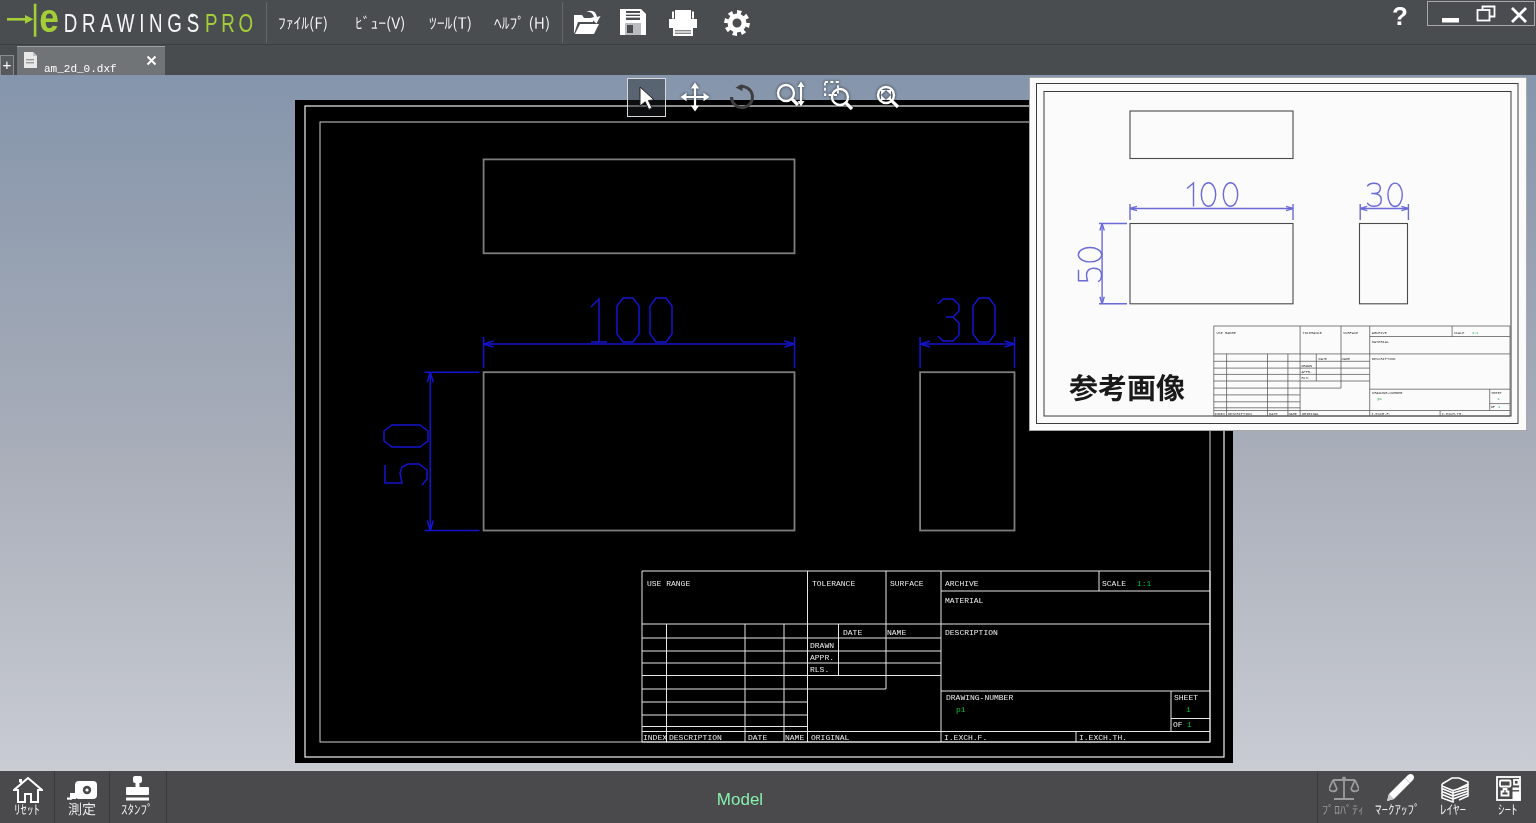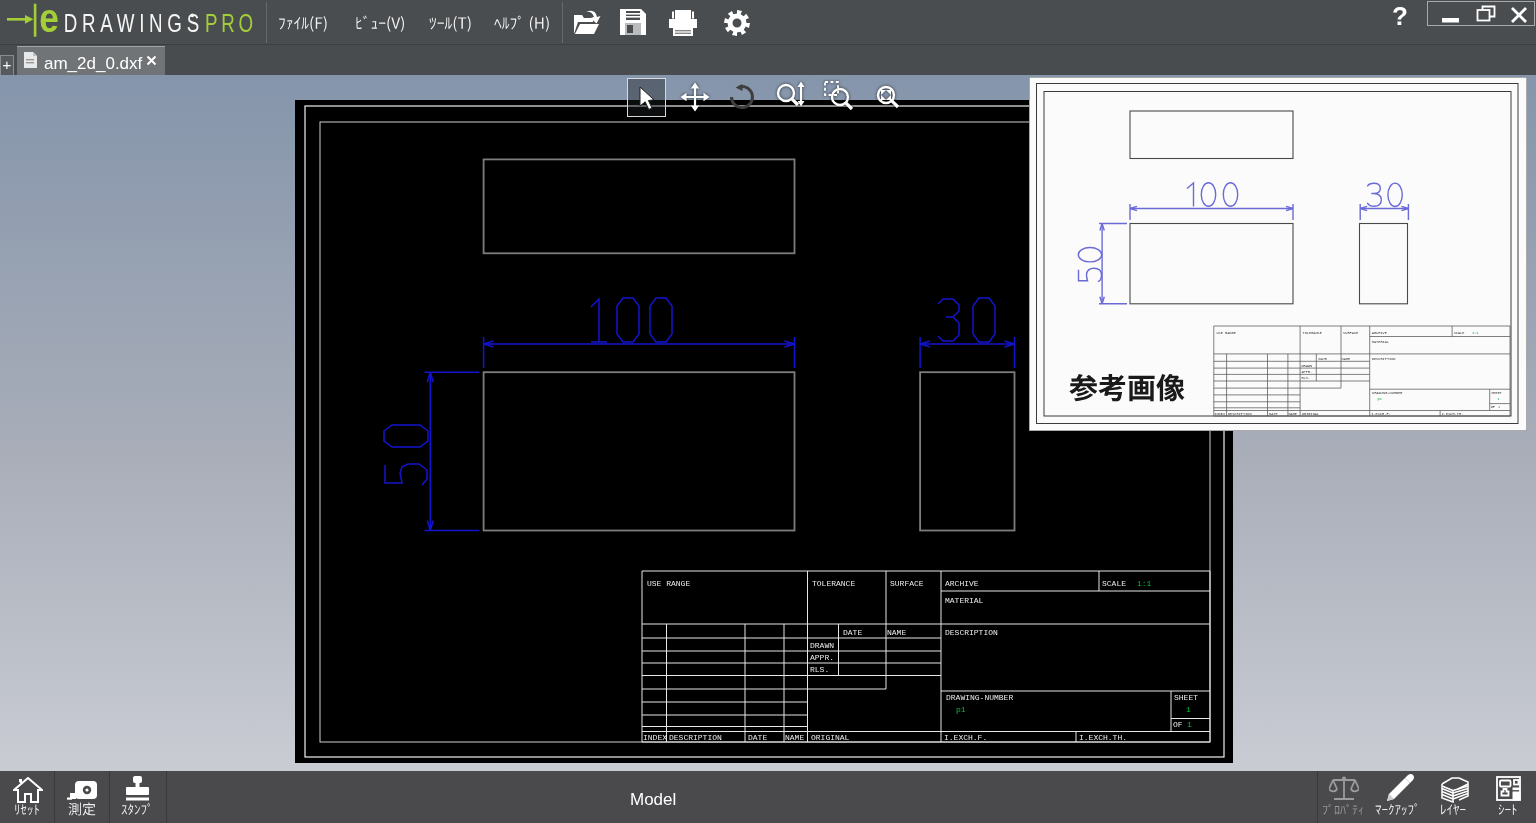--- a/index.html
+++ b/index.html
@@ -255,21 +255,21 @@
 </div>
 <div id="tabbar">
 <div style="position:absolute;left:0px;top:10px;width:14px;height:20px;border:1px solid #8a8d8f;border-bottom:none;background:#565a5c;color:#fff;font-family:'Liberation Sans',sans-serif;font-size:15px;text-align:center;line-height:17px">+</div>
 <div id="tab">
 <svg style="position:absolute;left:6px;top:5px" width="15" height="17" viewBox="0 0 15 17">
           <path d="M1,0 H10 L14,4 V16 H1 Z" fill="#e8e8e8"></path>
           <path d="M10,0 L10,4 L14,4" fill="#c0c0c0"></path>
           <rect x="3" y="7" width="8" height="1.4" fill="#9a9a9a"></rect>
           <rect x="3" y="10" width="8" height="1.4" fill="#9a9a9a"></rect>
         </svg>
-<span style="position:absolute;left:27px;top:7px;font-family:Liberation Sans, sans-serif;font-size:17px;color:#fff">am_2d_0.dxf</span>
+<span style="position:absolute;left:27px;top:16px;font-family:Liberation Mono, monospace;font-size:11px;color:#fff">am_2d_0.dxf</span>
 <svg style="position:absolute;left:129px;top:8px" width="11" height="11" viewBox="0 0 11 11">
           <path d="M1.5,1.5 L9.5,9.5 M9.5,1.5 L1.5,9.5" stroke="#fff" stroke-width="2"></path>
         </svg>
 </div>
 </div>
 <div id="bottombar">
 <div class="vsep" style="left:54px"></div>
       <div class="vsep" style="left:109px"></div>
       <div class="vsep" style="left:166px"></div>
 <div class="vsep" style="left:1317px"></div>
@@ -283,21 +283,21 @@
         <circle cx="21" cy="10" r="1.6" fill="#fff"></circle>
 <rect x="4" y="13" width="6" height="6" fill="#fff"></rect>
         <rect x="1" y="17.5" width="5" height="2.2" fill="#fff"></rect>
       </svg>
       <svg style="position:absolute;left:124px;top:5px" width="28" height="28" viewBox="0 0 28 28">
 <rect x="9" y="0" width="9" height="7" rx="2" fill="#fff"></rect>
         <rect x="11.5" y="6" width="4" height="6" fill="#fff"></rect>
 <rect x="2" y="11" width="23" height="8" rx="1" fill="#fff"></rect>
         <rect x="2" y="21.5" width="23" height="3" fill="#fff"></rect>
       </svg>
-<div style="position:absolute;left:630px;top:19px;width:220px;text-align:left;font-family:'Liberation Sans',sans-serif;font-size:17px;color:#ffffff">Model</div>
+<div style="position:absolute;left:630px;top:19px;width:220px;text-align:center;font-family:'Liberation Sans',sans-serif;font-size:17px;color:#86efac">Model</div>
 <svg style="position:absolute;left:1329px;top:4px" width="30" height="28" viewBox="0 0 30 28">
 <g stroke="#9b9b9b" stroke-width="1.8" fill="none">
 <path d="M15,2 V24 M5,24 H25 M4,5 H26"></path>
 <path d="M4,5 L0,14 M4,5 L8,14 M0,14 A4.5,4.5 0 0 0 8,14"></path>
 <path d="M26,5 L22,14 M26,5 L30,14 M22,14 A4.5,4.5 0 0 0 30,14"></path>
         </g>
 <circle cx="15" cy="3.5" r="2" fill="#9b9b9b"></circle>
       </svg>
       <svg style="position:absolute;left:1384px;top:3px" width="30" height="30" viewBox="0 0 30 30">
 <path d="M3,27 L5,20 L21,4 L26,9 L10,25 Z" fill="#fff"></path>

